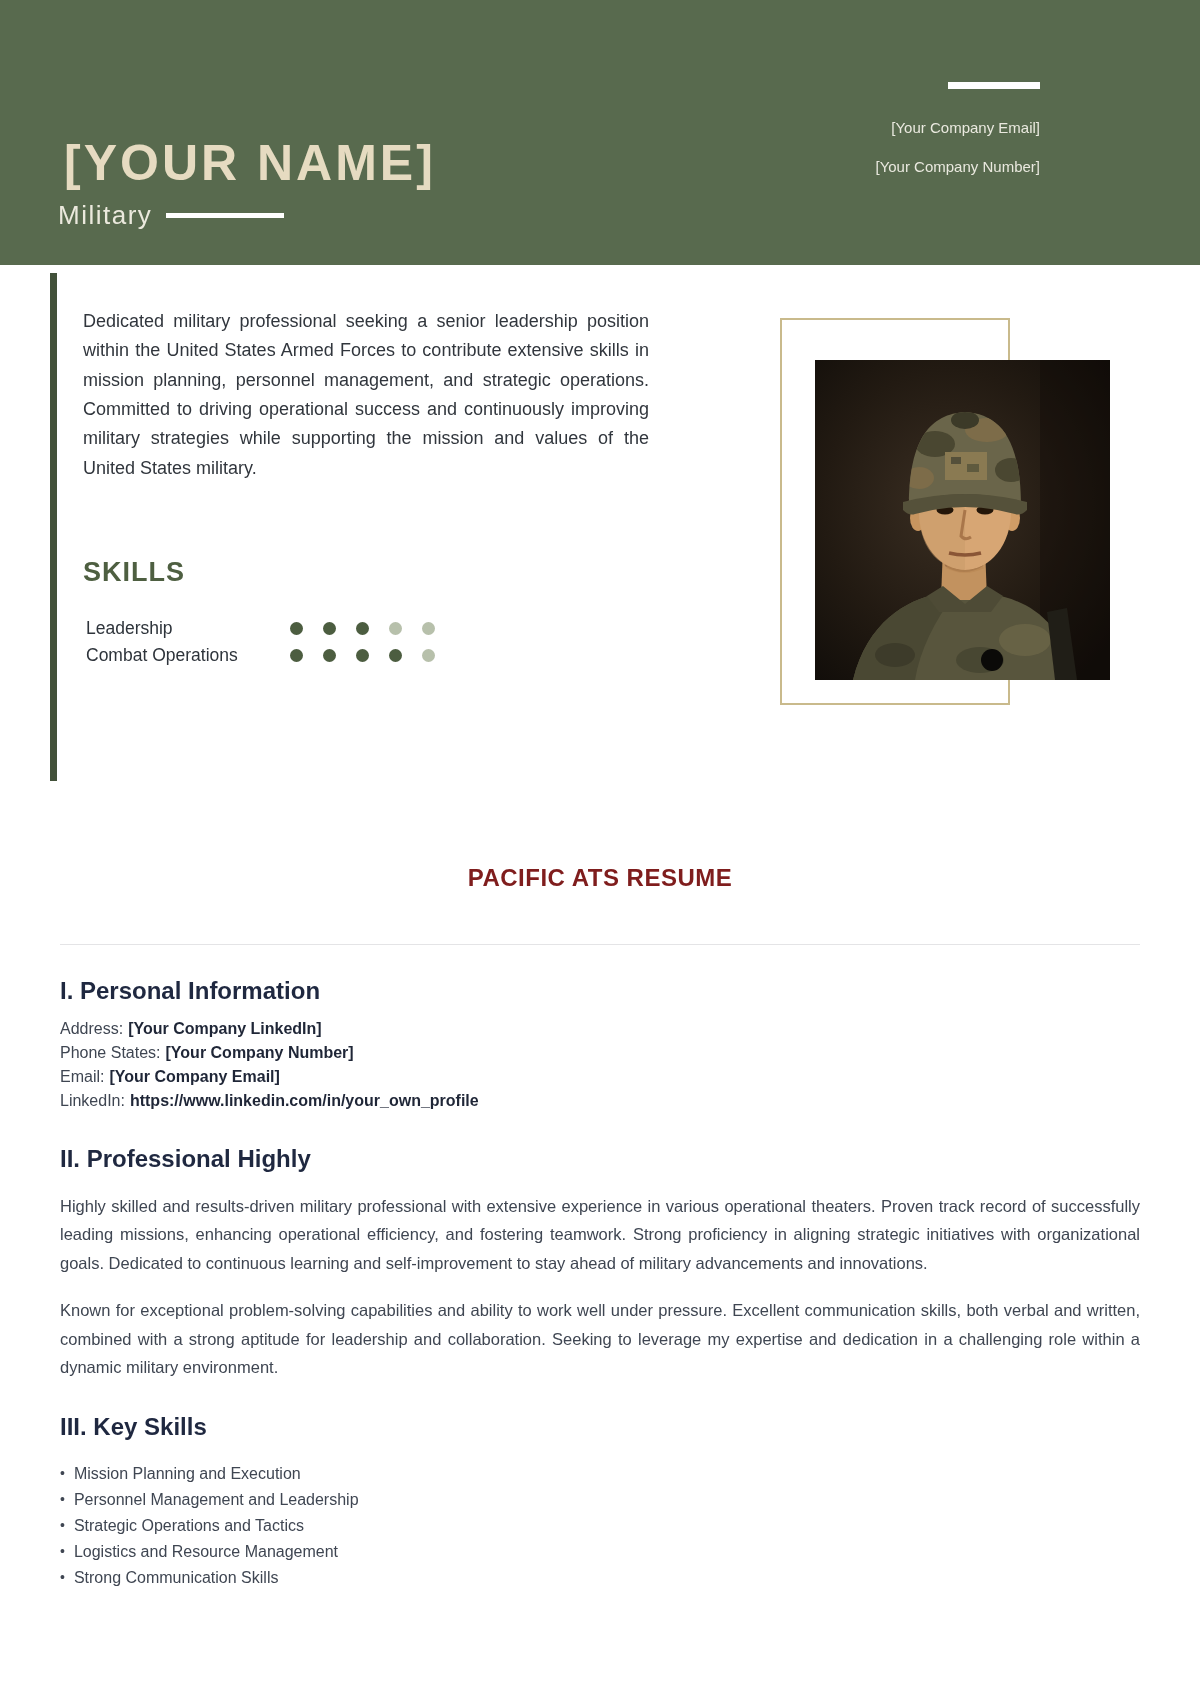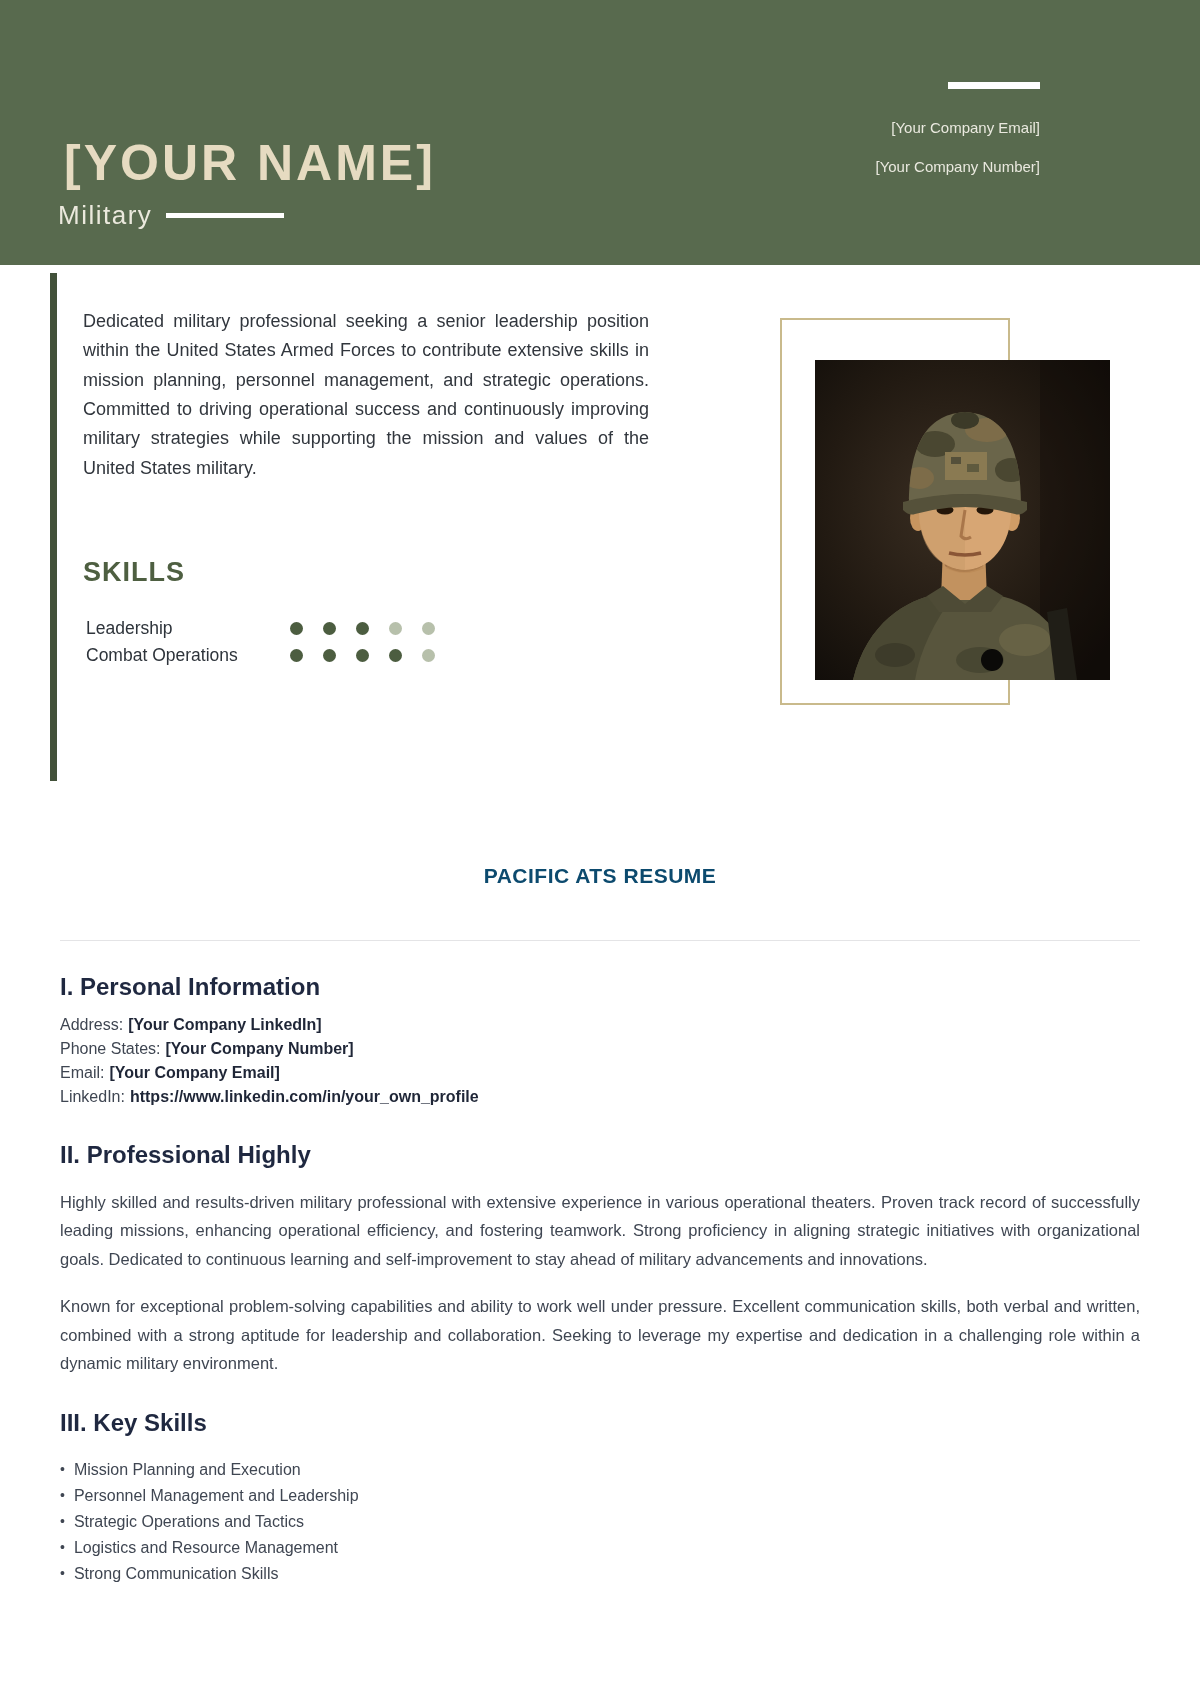--- a/index.html
+++ b/index.html
@@ -28,21 +28,21 @@
   .dots { display:flex; gap:20px; align-items:center; }
   .dot { width:13px; height:13px; border-radius:50%; background:#b7c0ab; }
   .dot.filled { background:#4c5d40; }
 
   .photo-frame { position:absolute; left:760px; top:53px; width:230px; height:387px; border:2px solid #c9ba8c; }
   .photo { position:absolute; left:795px; top:95px; width:295px; height:320px; overflow:hidden; }
   .photo svg { display:block; width:100%; height:100%; }
 
   
   .doc { position:absolute; top:800px; left:60px; width:1080px; }
-  .doc-title { text-align:center; margin-top:64px; font-size:21px; font-weight:700; letter-spacing:0.5px; color:#0c4a6e; }
+  .doc-title { text-align:center; margin-top:64px; font-size:24px; font-weight:700; letter-spacing:0.5px; color:#7f1d1d; }
   .divider { margin-top:52px; border:none; border-top:1px solid #e4e4e6; height:0; }
   .sec-heading { margin-top:32px; font-size:24px; font-weight:700; color:#1f2840; }
   .info-lines { margin-top:12px; }
   .info-line { font-size:16px; line-height:24px; color:#3f4652; }
   .info-value { color:#1f2637; font-weight:700; margin-left:5px; }
   .para { margin-top:19px; font-size:16.5px; line-height:1.72; color:#3f4652; text-align:justify; }
   .bullets { margin-top:20px; list-style:none; }
   .bullets li { font-size:16px; line-height:25px; color:#3f4652; }
   .bullets li::before { content:"•"; font-size:14px; margin-right:9px; position:relative; top:-1px; color:#3f4652; }
 </style>

